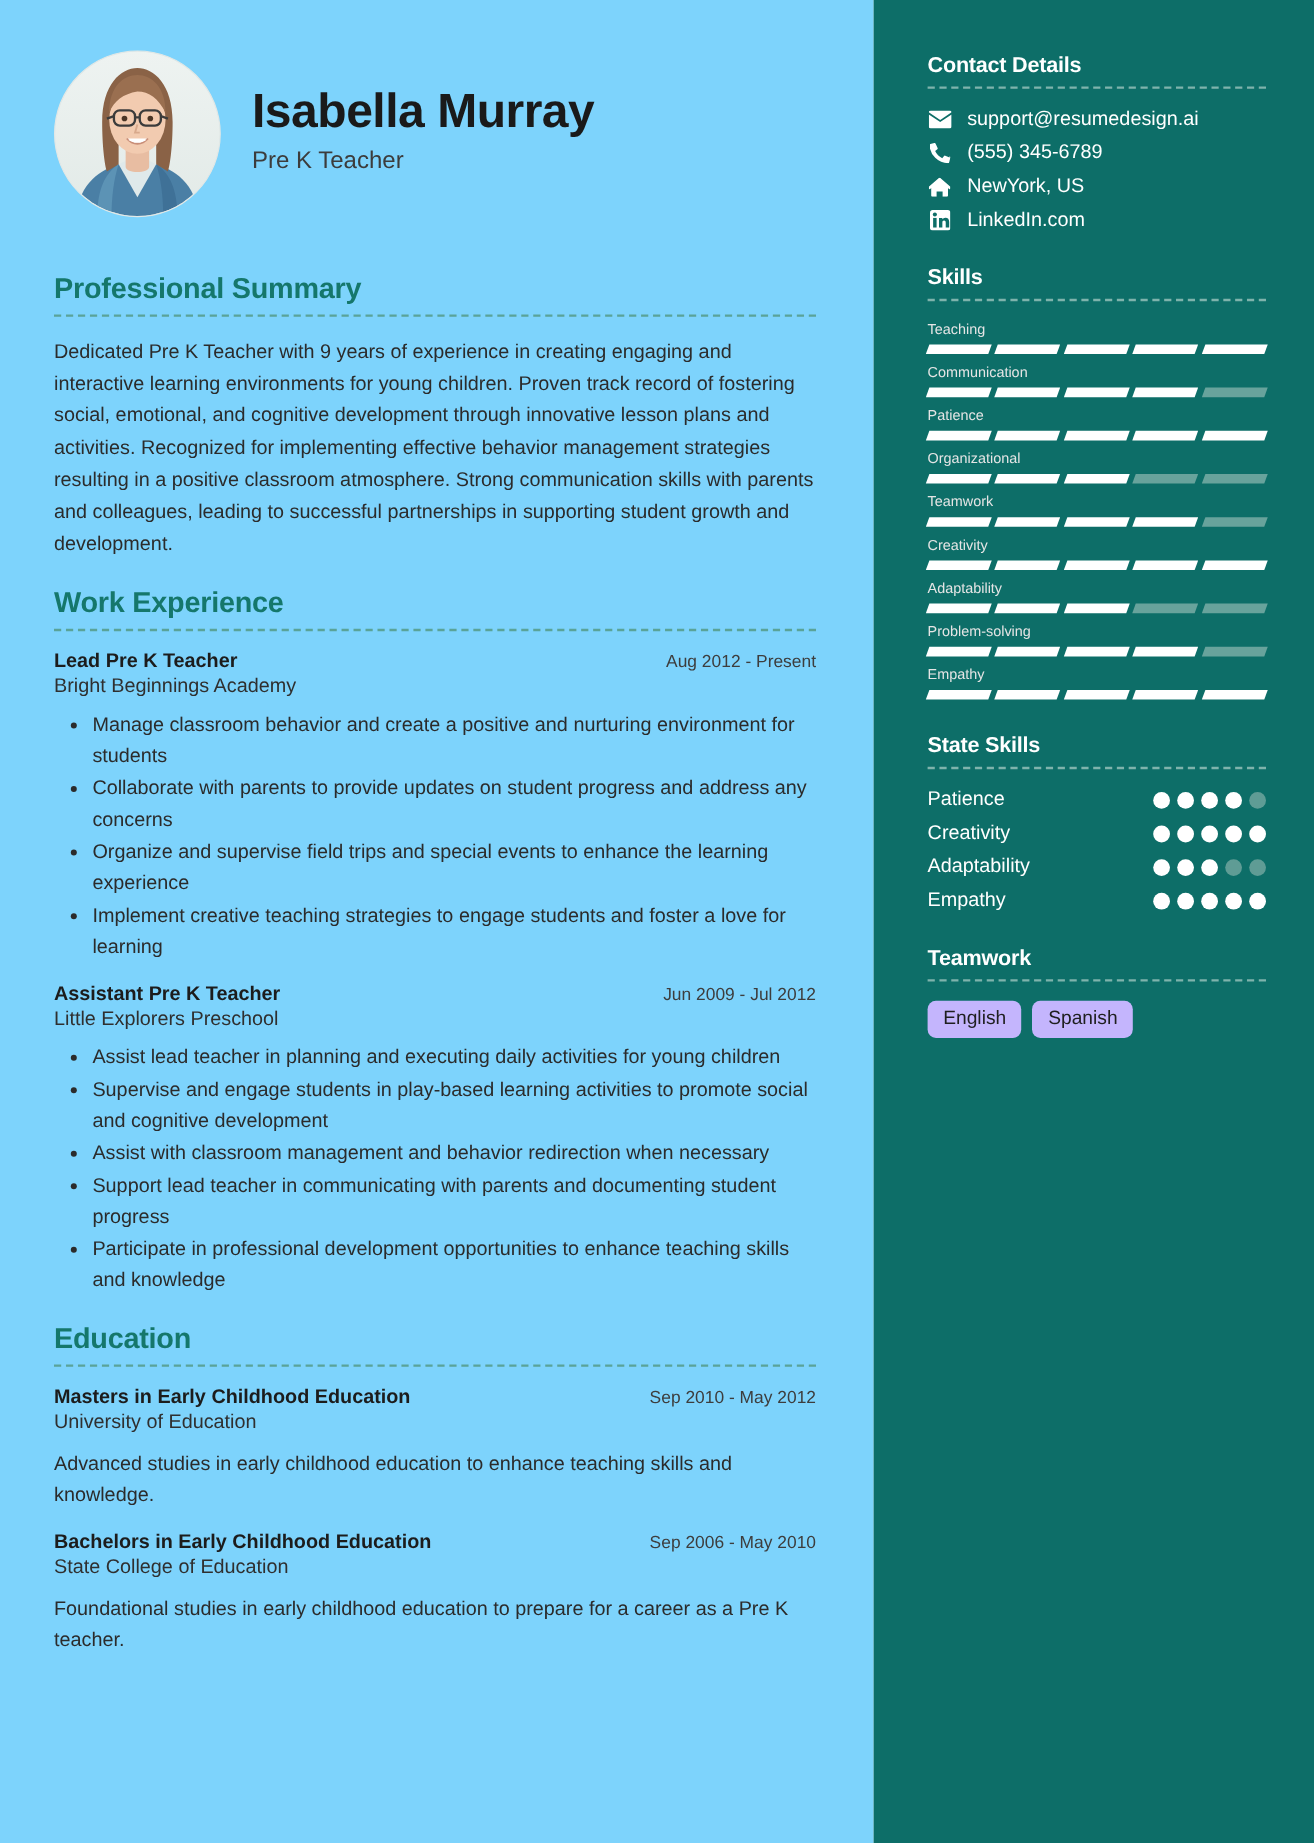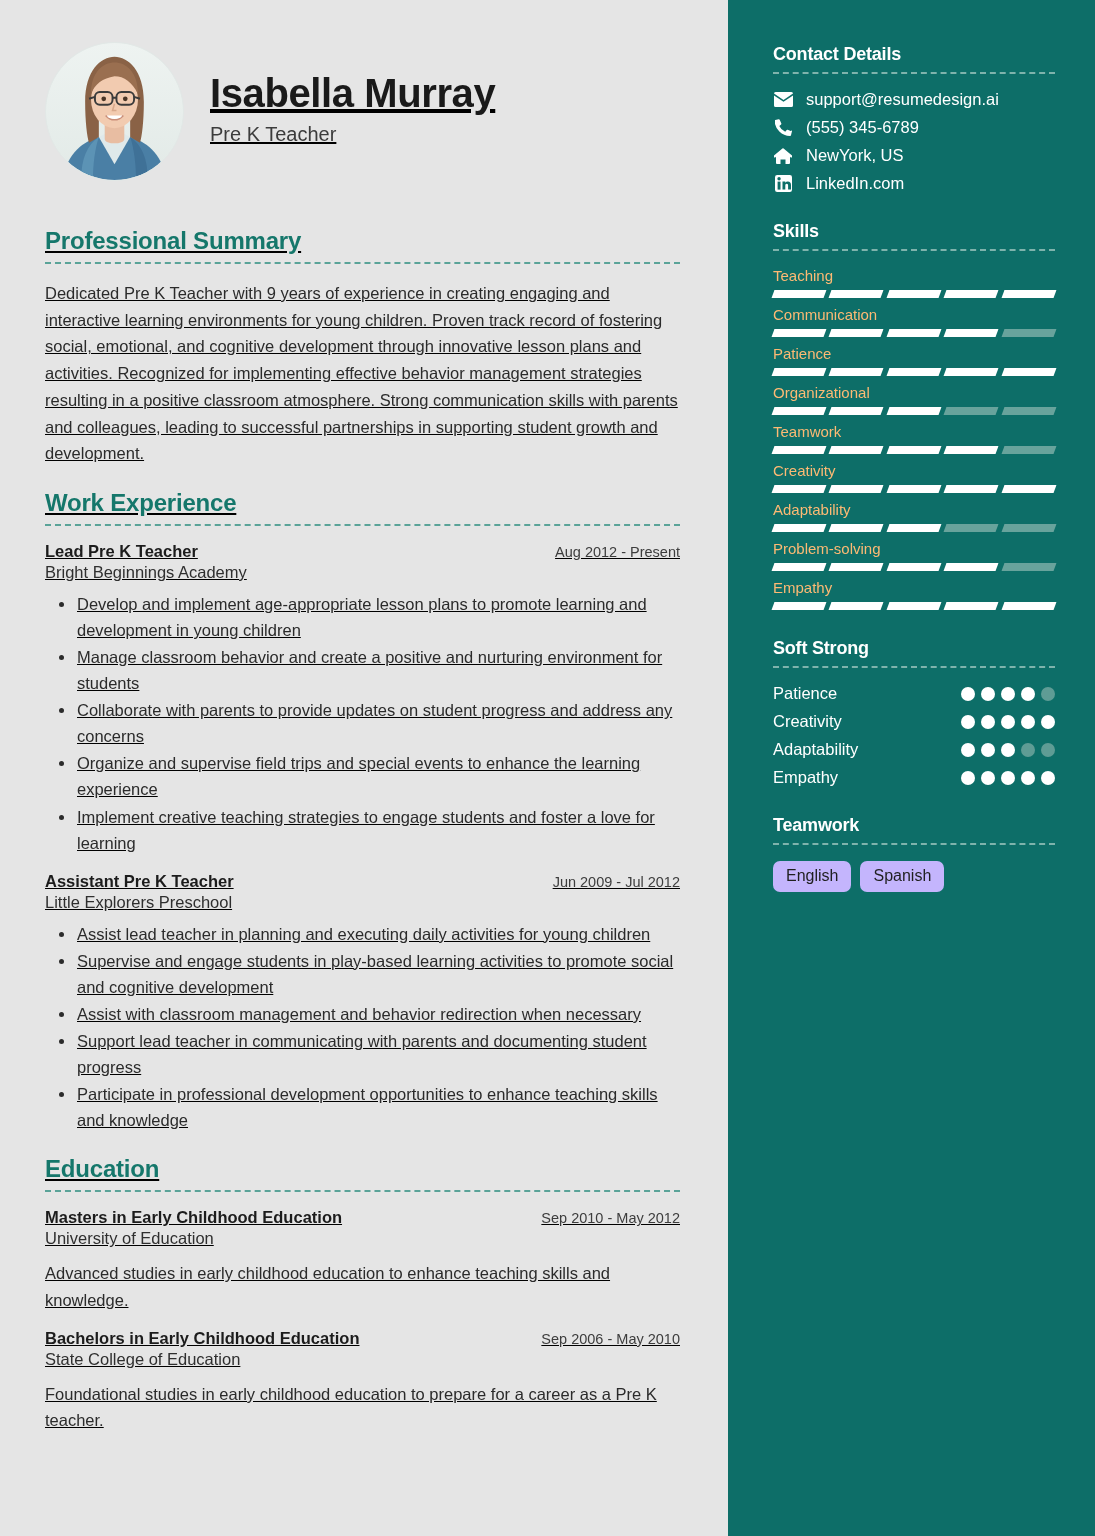--- a/index.html
+++ b/index.html
@@ -19,22 +19,21 @@
     background: #ffffff;
     overflow: hidden;
     display: flex;
   }
 
   
   .main {
     width: 728px;
     height: 100%;
     padding: 42px 48px 0 45px;
-    background: #e5e5e5;
-    text-decoration: underline;
+    background: #7dd3fc;
   }
 
   
   .header {
     display: flex;
     align-items: center;
     gap: 26px;
     margin-bottom: 46px;
   }
 
@@ -182,22 +181,22 @@
     height: 18px;
     display: flex;
     align-items: center;
     justify-content: center;
   }
   .contact-icon svg { display: block; fill: #ffffff; }
 
   
   .skill { margin-bottom: 8px; }
   .skill-label {
-    font-size: 15px;
-    color: #fdba74;
+    font-size: 12px;
+    color: #e5e5e5;
     margin-bottom: 6px;
   }
   .skill-bar {
     display: flex;
     gap: 5px;
     height: 8px;
   }
   .seg {
     flex: 1 1 0;
     height: 8px;
@@ -302,21 +301,20 @@
       <div class="sec-head">Work Experience</div>
       <div class="sec-rule"></div>
       <div id="experience-list">
           <div class="entry">
             <div class="entry-top">
        <div class="entry-title">Lead Pre K Teacher</div>
        <div class="entry-date">Aug 2012 - Present</div>
      </div>
      <div class="entry-org">Bright Beginnings Academy</div>
      <ul class="bullets">
-              <li>Develop and implement age-appropriate lesson plans to promote learning and development in young children</li>
               <li>Manage classroom behavior and create a positive and nurturing environment for students</li>
               <li>Collaborate with parents to provide updates on student progress and address any concerns</li>
               <li>Organize and supervise field trips and special events to enhance the learning experience</li>
               <li>Implement creative teaching strategies to engage students and foster a love for learning</li>
             </ul>
           </div>
           <div class="entry">
             <div class="entry-top">
        <div class="entry-title">Assistant Pre K Teacher</div>
        <div class="entry-date">Jun 2009 - Jul 2012</div>
@@ -494,21 +492,21 @@
               <span class="seg on"></span>
               <span class="seg on"></span>
               <span class="seg on"></span>
               <span class="seg on"></span>
             </div>
           </div>
         </div>
     </div>
 
     <div class="side-section">
-      <div class="side-head">Soft Strong</div>
+      <div class="side-head">State Skills</div>
       <div class="side-rule"></div>
       <div id="soft-list">
           <div class="soft-row">
             <span class="soft-label">Patience</span>
      <span class="dots">
               <span class="dot on"></span>
               <span class="dot on"></span>
               <span class="dot on"></span>
               <span class="dot on"></span>
               <span class="dot "></span>

